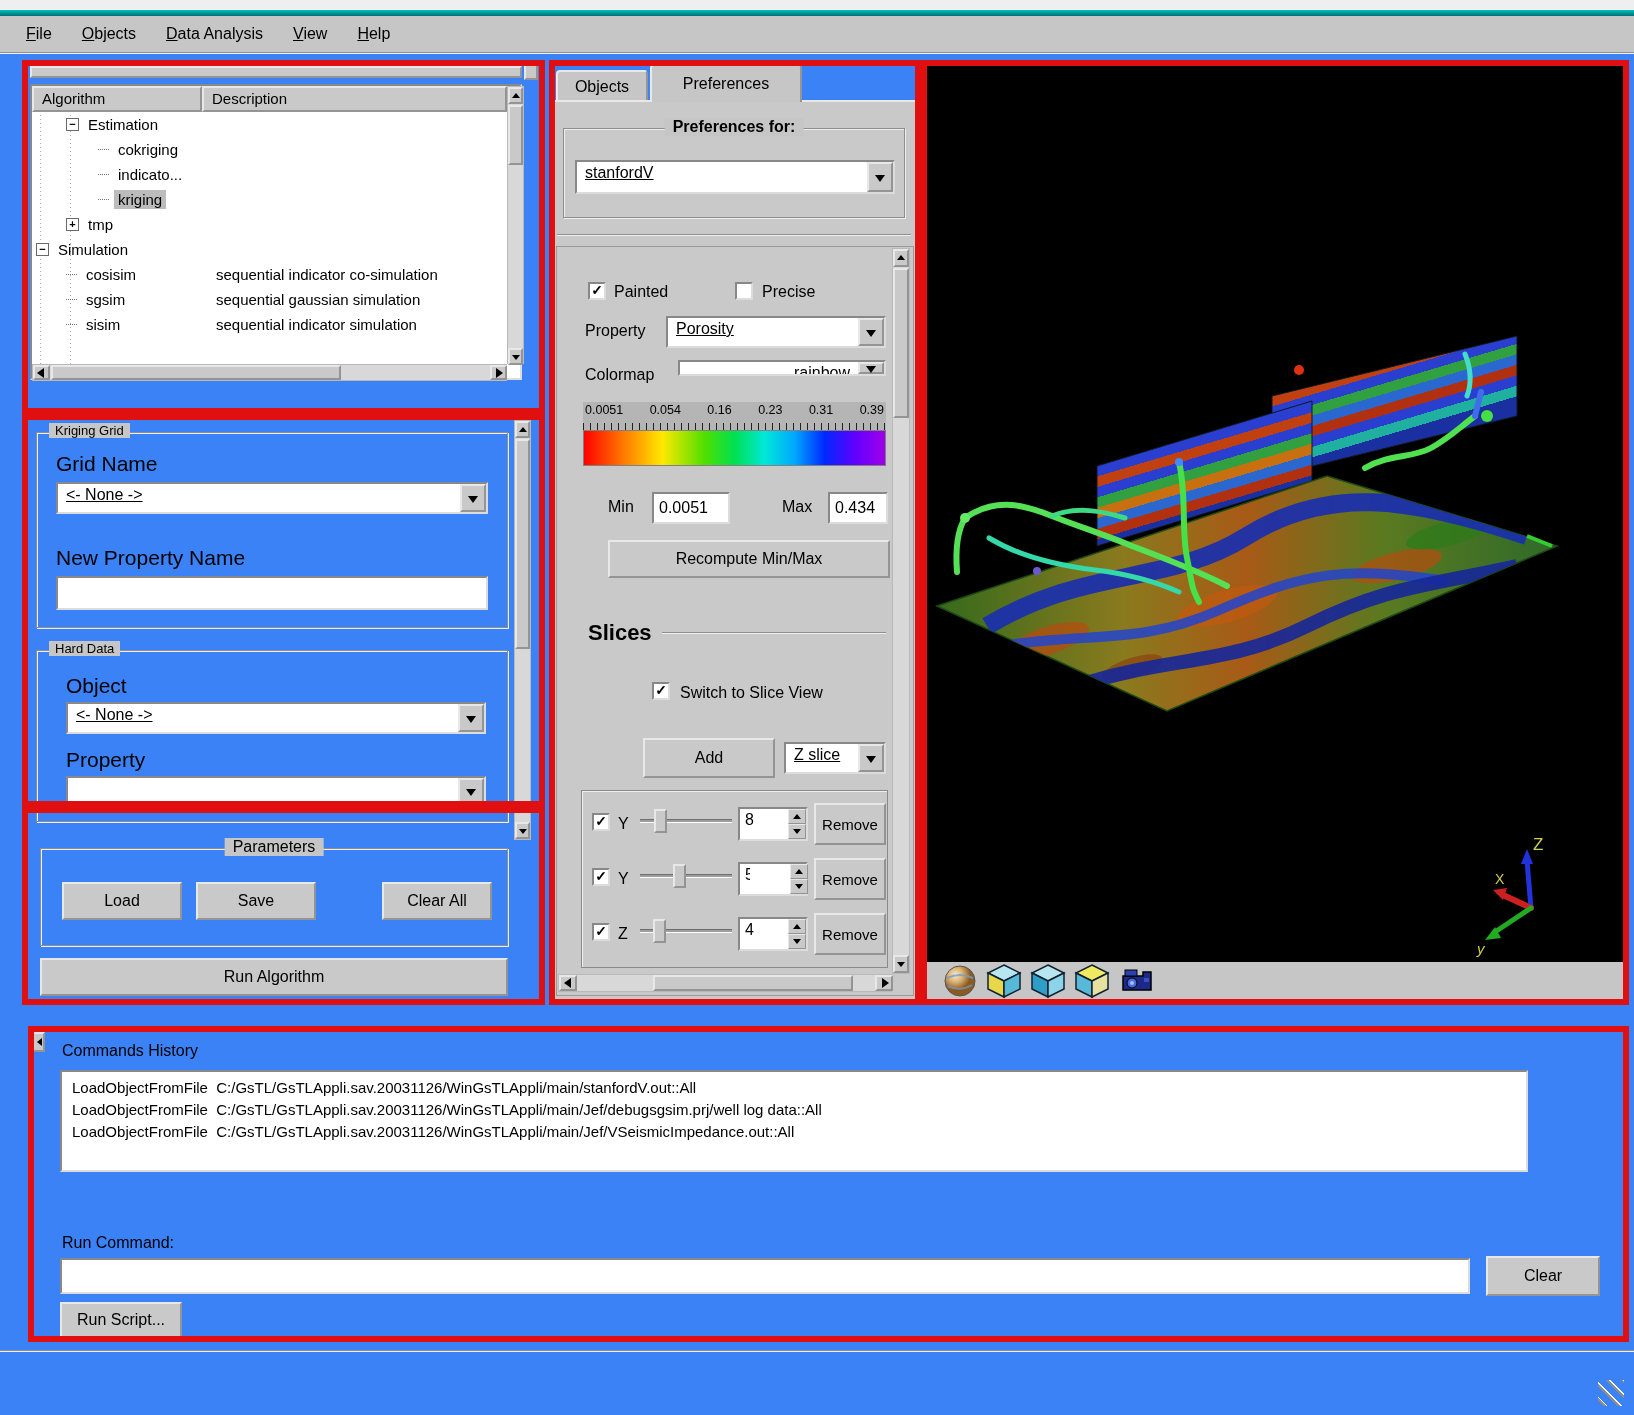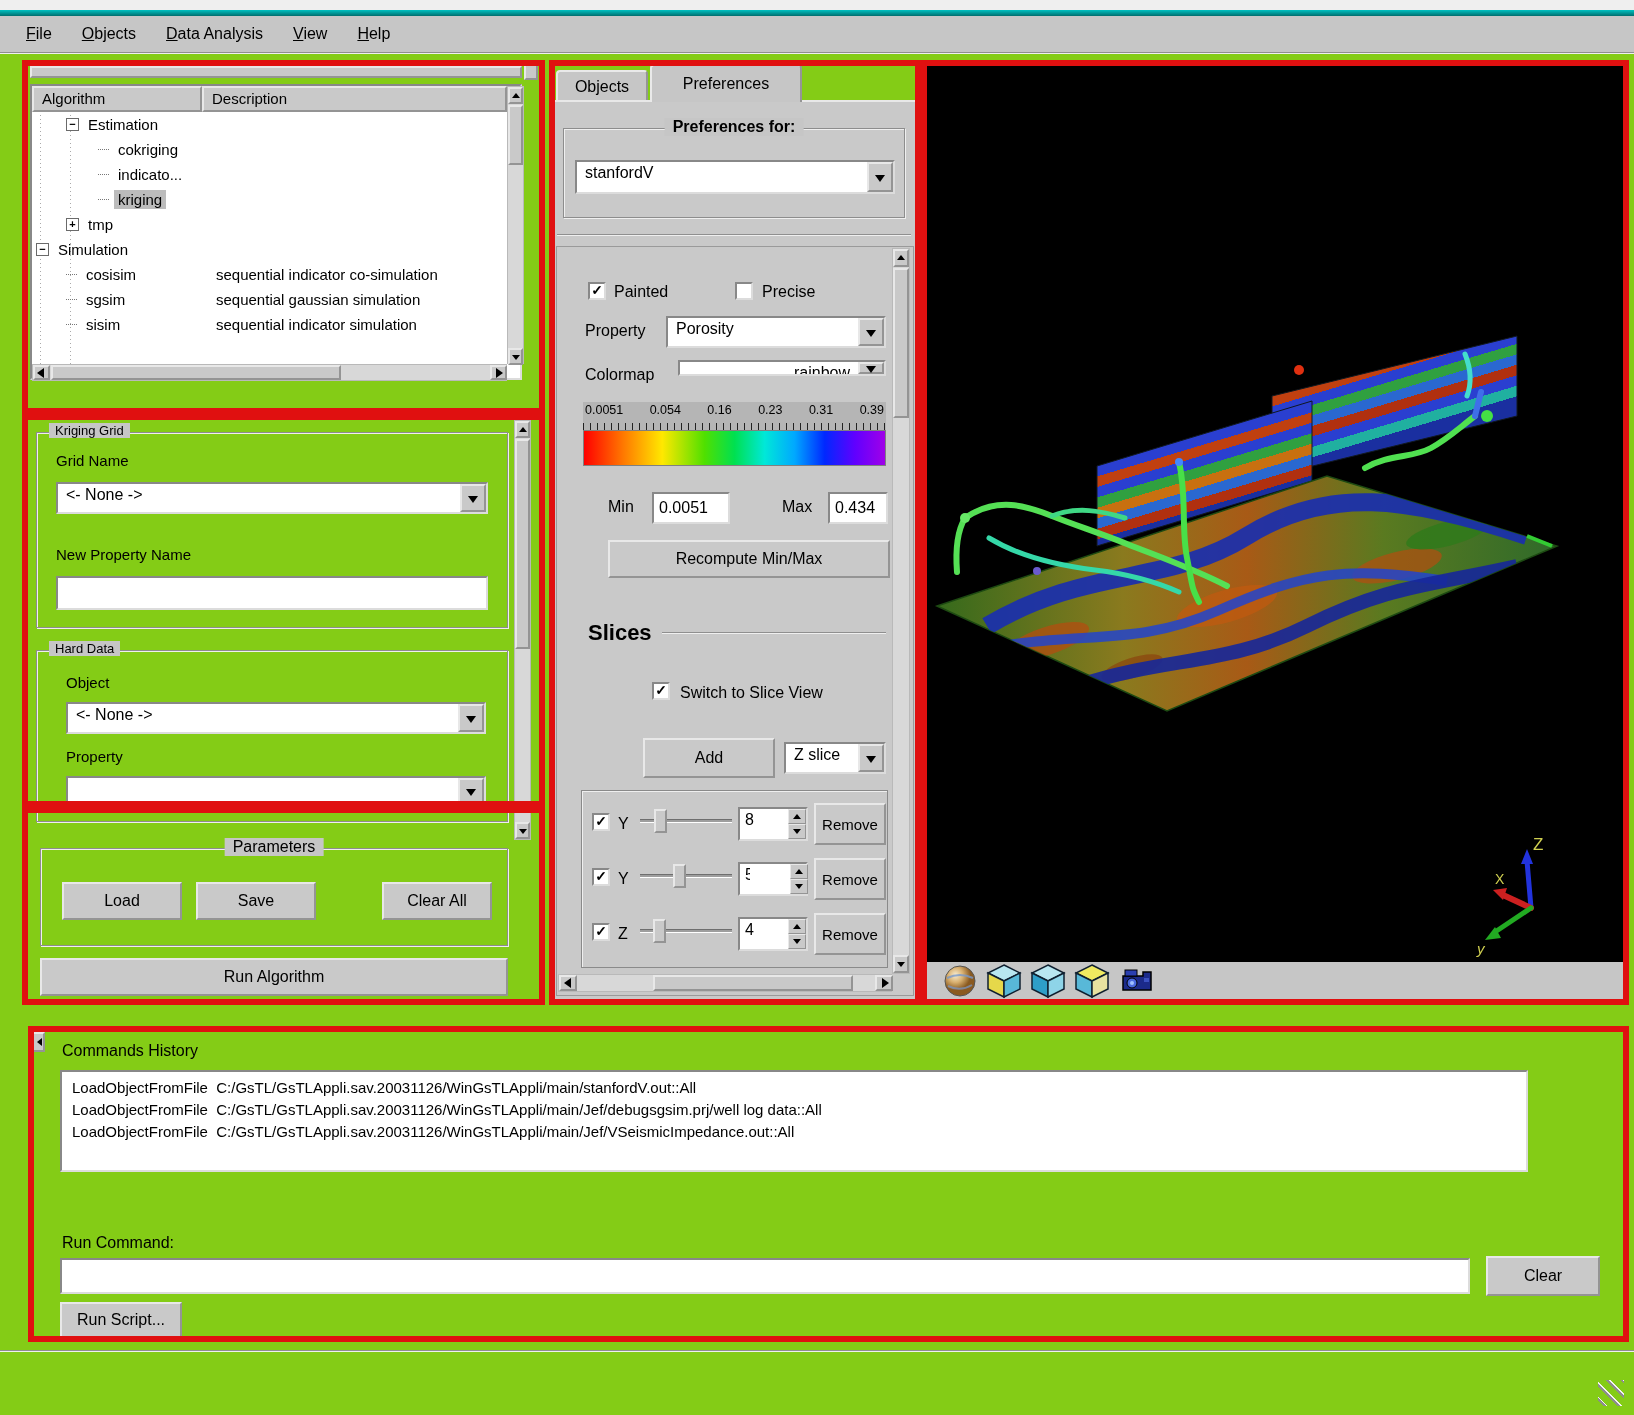--- a/index.html
+++ b/index.html
@@ -1,31 +1,31 @@
 <!DOCTYPE html>
 <html><head>
 <meta charset="utf-8">
 <style>
   html,body{margin:0;padding:0;background:#8f8f8f;}
-  #app{position:relative;width:1634px;height:1415px;background:#84cc16;
+  #app{position:relative;width:1634px;height:1415px;background:#3b82f6;
        font-family:"Liberation Sans",sans-serif;color:#000;overflow:hidden;}
   #app *{box-sizing:border-box;}
   .abs{position:absolute;}
   
   .raised{background:#c9c9c9;border:2px outset #e8e8e8;}
   .sunken{background:#fff;border:2px inset #dcdcdc;}
   .btn{background:#c9c9c9;border:2px outset #e8e8e8;display:flex;align-items:center;
        justify-content:center;font-size:16px;white-space:nowrap;overflow:hidden;}
   .groupbox{border:1px solid #8d8d8d;box-shadow:1px 1px 0 #efefef, inset 1px 1px 0 #efefef;}
   .gb-title{position:absolute;top:-10px;left:12px;background:#c6c6c6;padding:0 6px;font-size:13px;}
   .gb-title-c{position:absolute;top:-11px;left:50%;transform:translateX(-50%);
               background:#c6c6c6;padding:0 8px;font-size:16px;font-weight:bold;}
-  .label{font-size:15px;white-space:nowrap;}
-  
-  .combo{background:#fff;border:2px inset #dcdcdc;display:flex;align-items:stretch;}
+  .label{font-size:21px;white-space:nowrap;}
+  
+  .combo{background:#fff;border:2px inset #dcdcdc;display:flex;align-items:stretch;text-decoration:underline;}
   .combo .txt{flex:1;font-size:16px;padding:2px 8px;white-space:nowrap;overflow:hidden;}
   .combo .arrowbtn{width:26px;background:#c9c9c9;border:2px outset #e8e8e8;
                    display:flex;align-items:center;justify-content:center;flex:none;}
   .t-down{width:0;height:0;border:5px solid transparent;border-top:7px solid #000;margin-top:7px;}
   .t-up{width:0;height:0;border:5px solid transparent;border-bottom:7px solid #000;margin-bottom:7px;}
   .t-left{width:0;height:0;border:5px solid transparent;border-right:7px solid #000;margin-right:7px;}
   .t-right{width:0;height:0;border:5px solid transparent;border-left:7px solid #000;margin-left:7px;}
   .t-down.sm{border-width:4px;border-top-width:5px;margin-top:5px;}
   .t-up.sm{border-width:4px;border-bottom-width:5px;margin-bottom:5px;}
   

